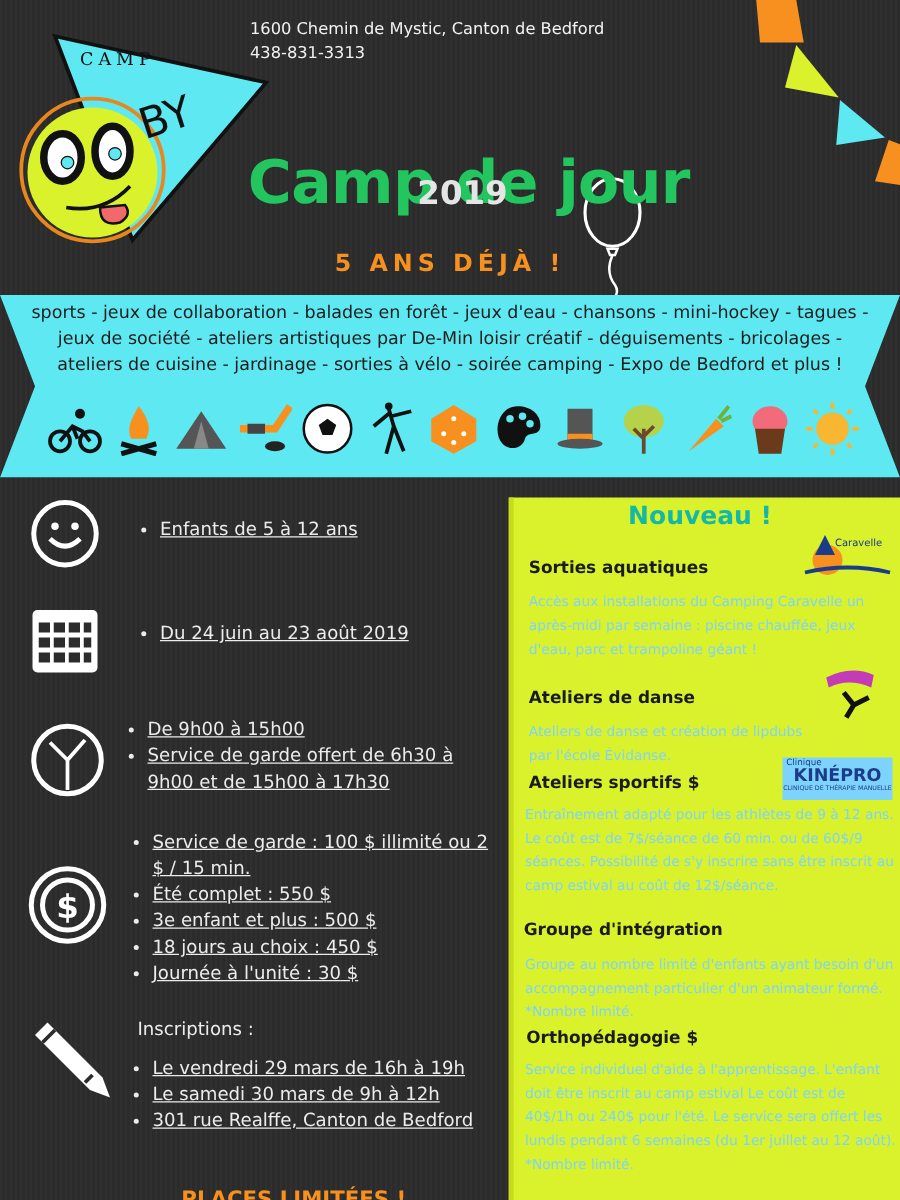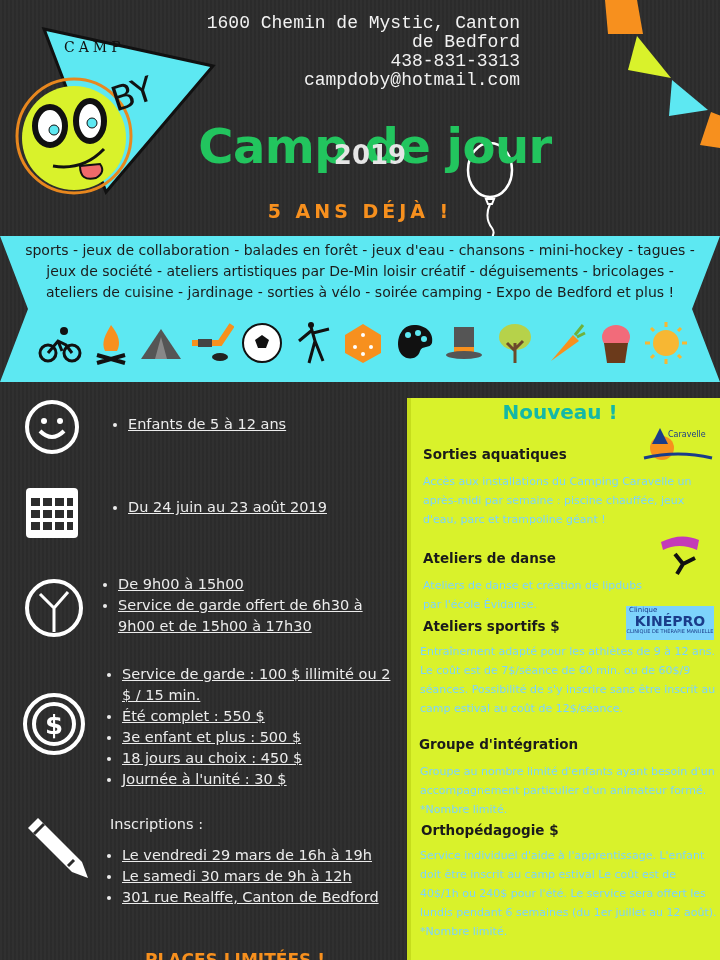--- a/index.html
+++ b/index.html
@@ -6,21 +6,21 @@
   body {
     width: 720px; height: 960px; overflow: hidden; position: relative;
     background: #2c2c2c;
     background-image: repeating-linear-gradient(90deg, rgba(255,255,255,0.018) 0px, rgba(255,255,255,0.018) 2px, rgba(0,0,0,0.02) 2px, rgba(0,0,0,0.02) 4px);
     font-family: "DejaVu Sans", sans-serif;
     color: #f0f0f0;
   }
   .abs { position: absolute; }
 
   
-  .contact { left: 200px; top: 14px; width: 320px; text-align: right; font-size: 18px; line-height: 19px; color: #f2f2f2; font-family: Liberation Mono, monospace; }
+  .contact { left: 200px; top: 14px; width: 320px; text-align: left; font-size: 13px; line-height: 19px; color: #f2f2f2; }
   .title { left: 190px; top: 78px; width: 370px; text-align: center; font-size: 48px; font-weight: bold; color: #22c55e; letter-spacing: -0.5px; margin-top: 40px; }
   .year { left: 300px; top: 140px; width: 140px; text-align: center; font-size: 26px; font-weight: bold; color: #e5e5e5; }
   .anniv { left: 200px; top: 200px; width: 320px; text-align: center; font-size: 19px; font-weight: bold; color: #f7901e; letter-spacing: 4px; }
 
   
   .banner { left: 0; top: 236px; width: 720px; height: 146px; }
   .banner-text { left: 20px; top: 240px; width: 680px; text-align: center; color: #1c1c1c; }
   .banner-head { font-weight: bold; font-size: 13px; line-height: 20px; }
   .banner-body { font-size: 14px; line-height: 21px; }
   .icons-row { left: 38px; top: 318px; width: 650px; height: 50px; display: flex; justify-content: space-between; align-items: center; }
@@ -68,21 +68,20 @@
 
 <svg class="abs" style="left:462px;top:140px" width="60" height="100">
   <ellipse cx="28" cy="30" rx="22" ry="27" fill="none" stroke="#fff" stroke-width="2.5"></ellipse>
   <path d="M24,59 L32,59 L30,64 L26,64 Z" fill="none" stroke="#fff" stroke-width="2"></path>
   <path d="M28,64 Q22,78 30,88 Q34,94 28,100" fill="none" stroke="#fff" stroke-width="2"></path>
 </svg>
 
 <div class="abs contact">
   <div>1600 Chemin de Mystic, Canton de Bedford</div>
   <div>438-831-3313</div>
-  <div>campdoby@hotmail.com</div>
 </div>
 <div class="abs title">Camp de jour</div>
 <div class="abs year">2019</div>
 <div class="abs anniv">5 ANS DÉJÀ !</div>
 
 <svg class="abs banner" width="720" height="146">
   <polygon points="0,0 720,0 692,73 720,146 0,146 28,73" fill="#5de8f2"></polygon>
 </svg>
 <div class="abs banner-text">
   <div class="banner-body">sports - jeux de collaboration - balades en forêt - jeux d'eau - chansons - mini-hockey - tagues -</div>

